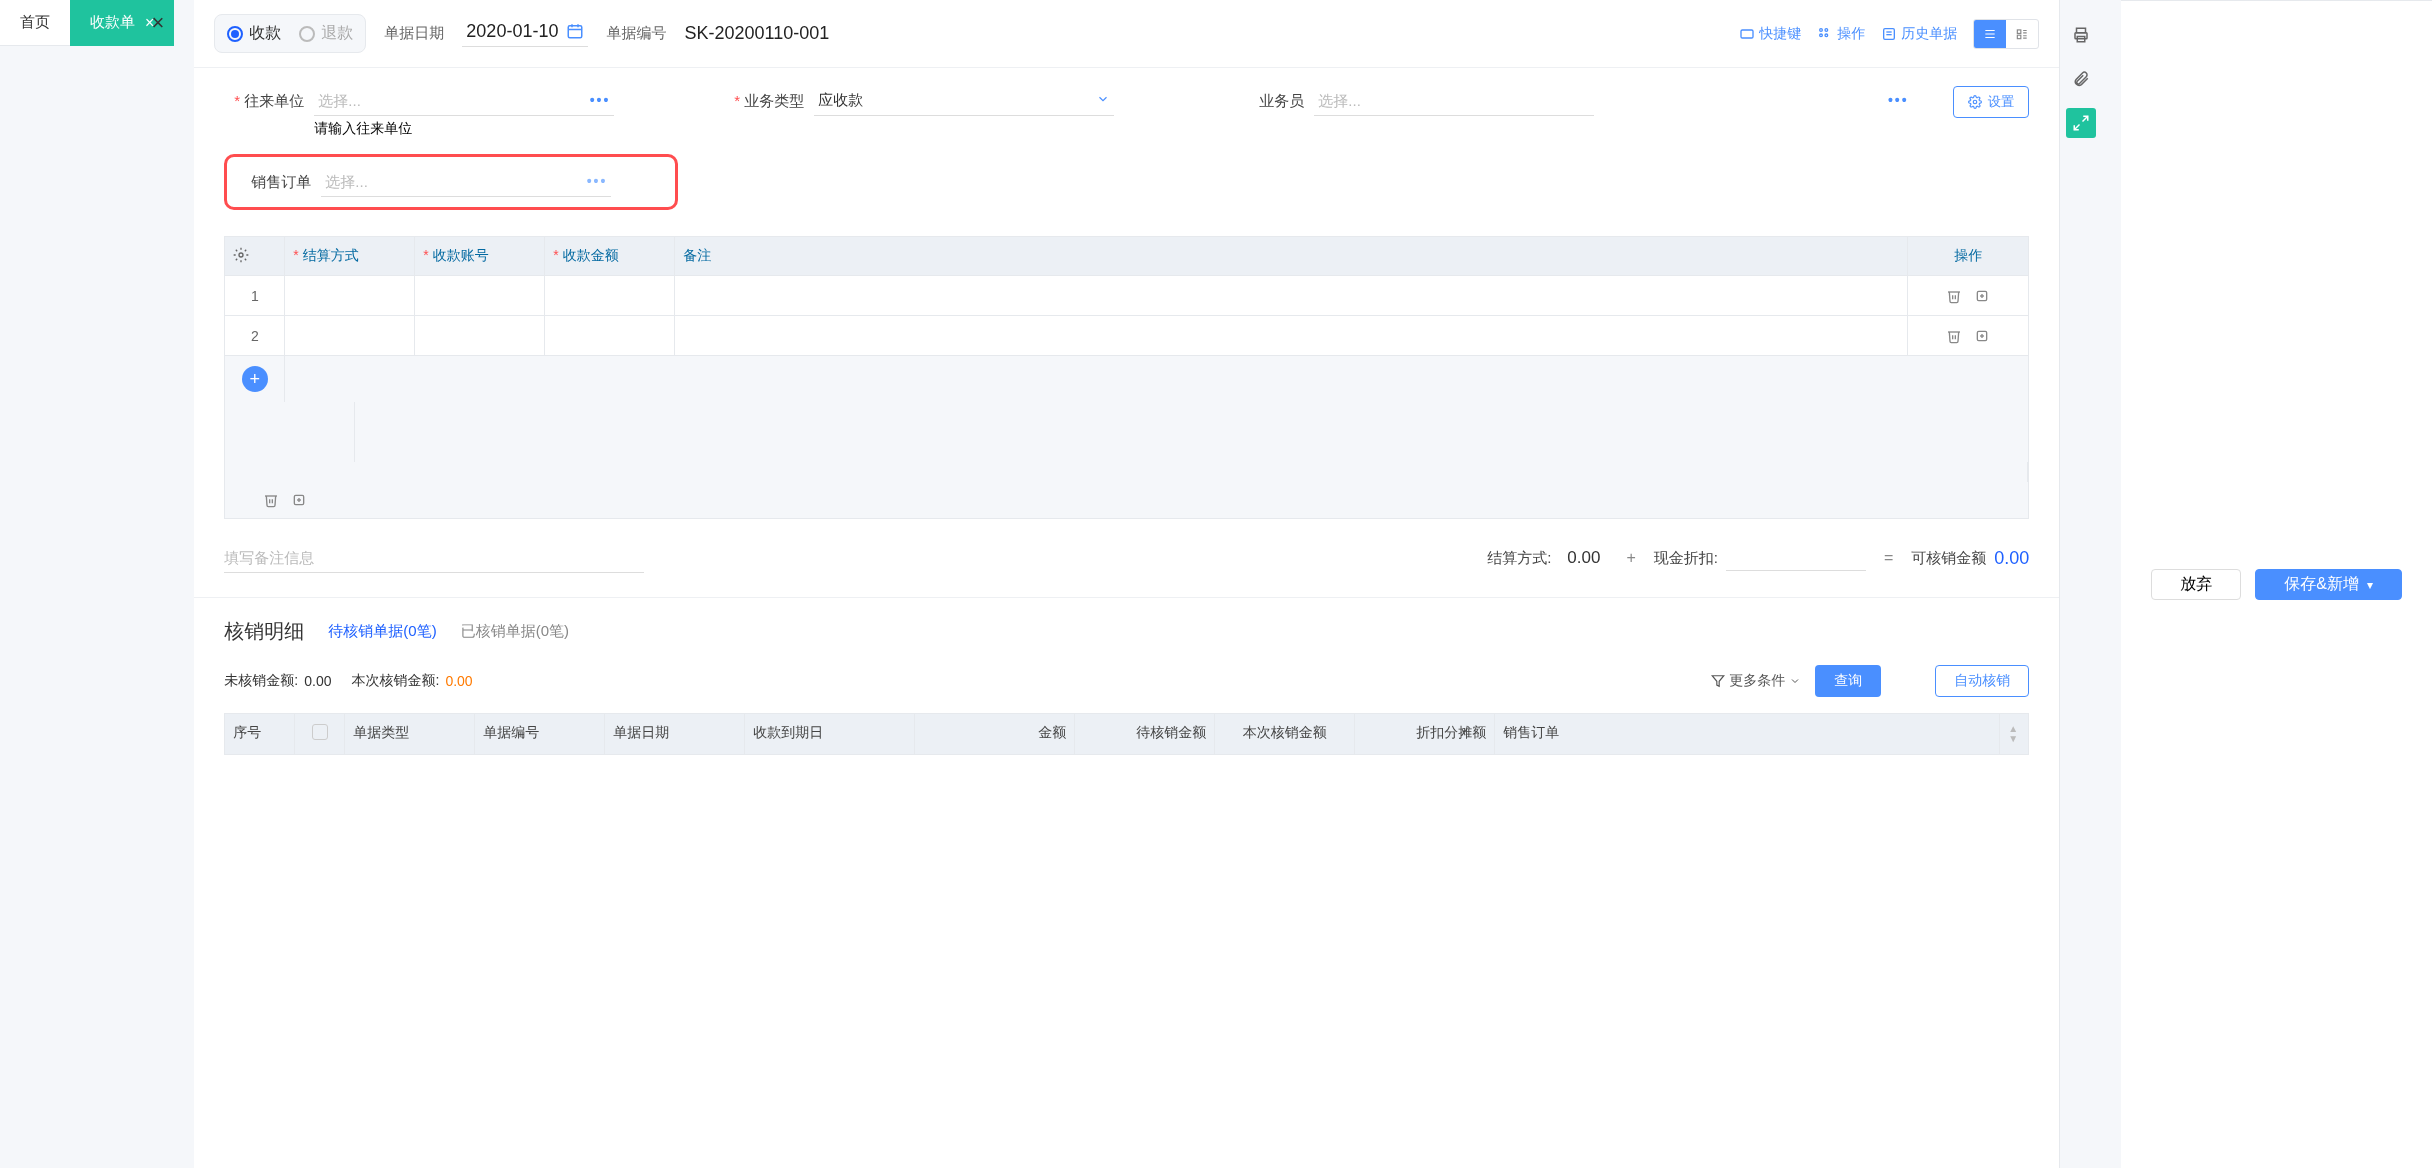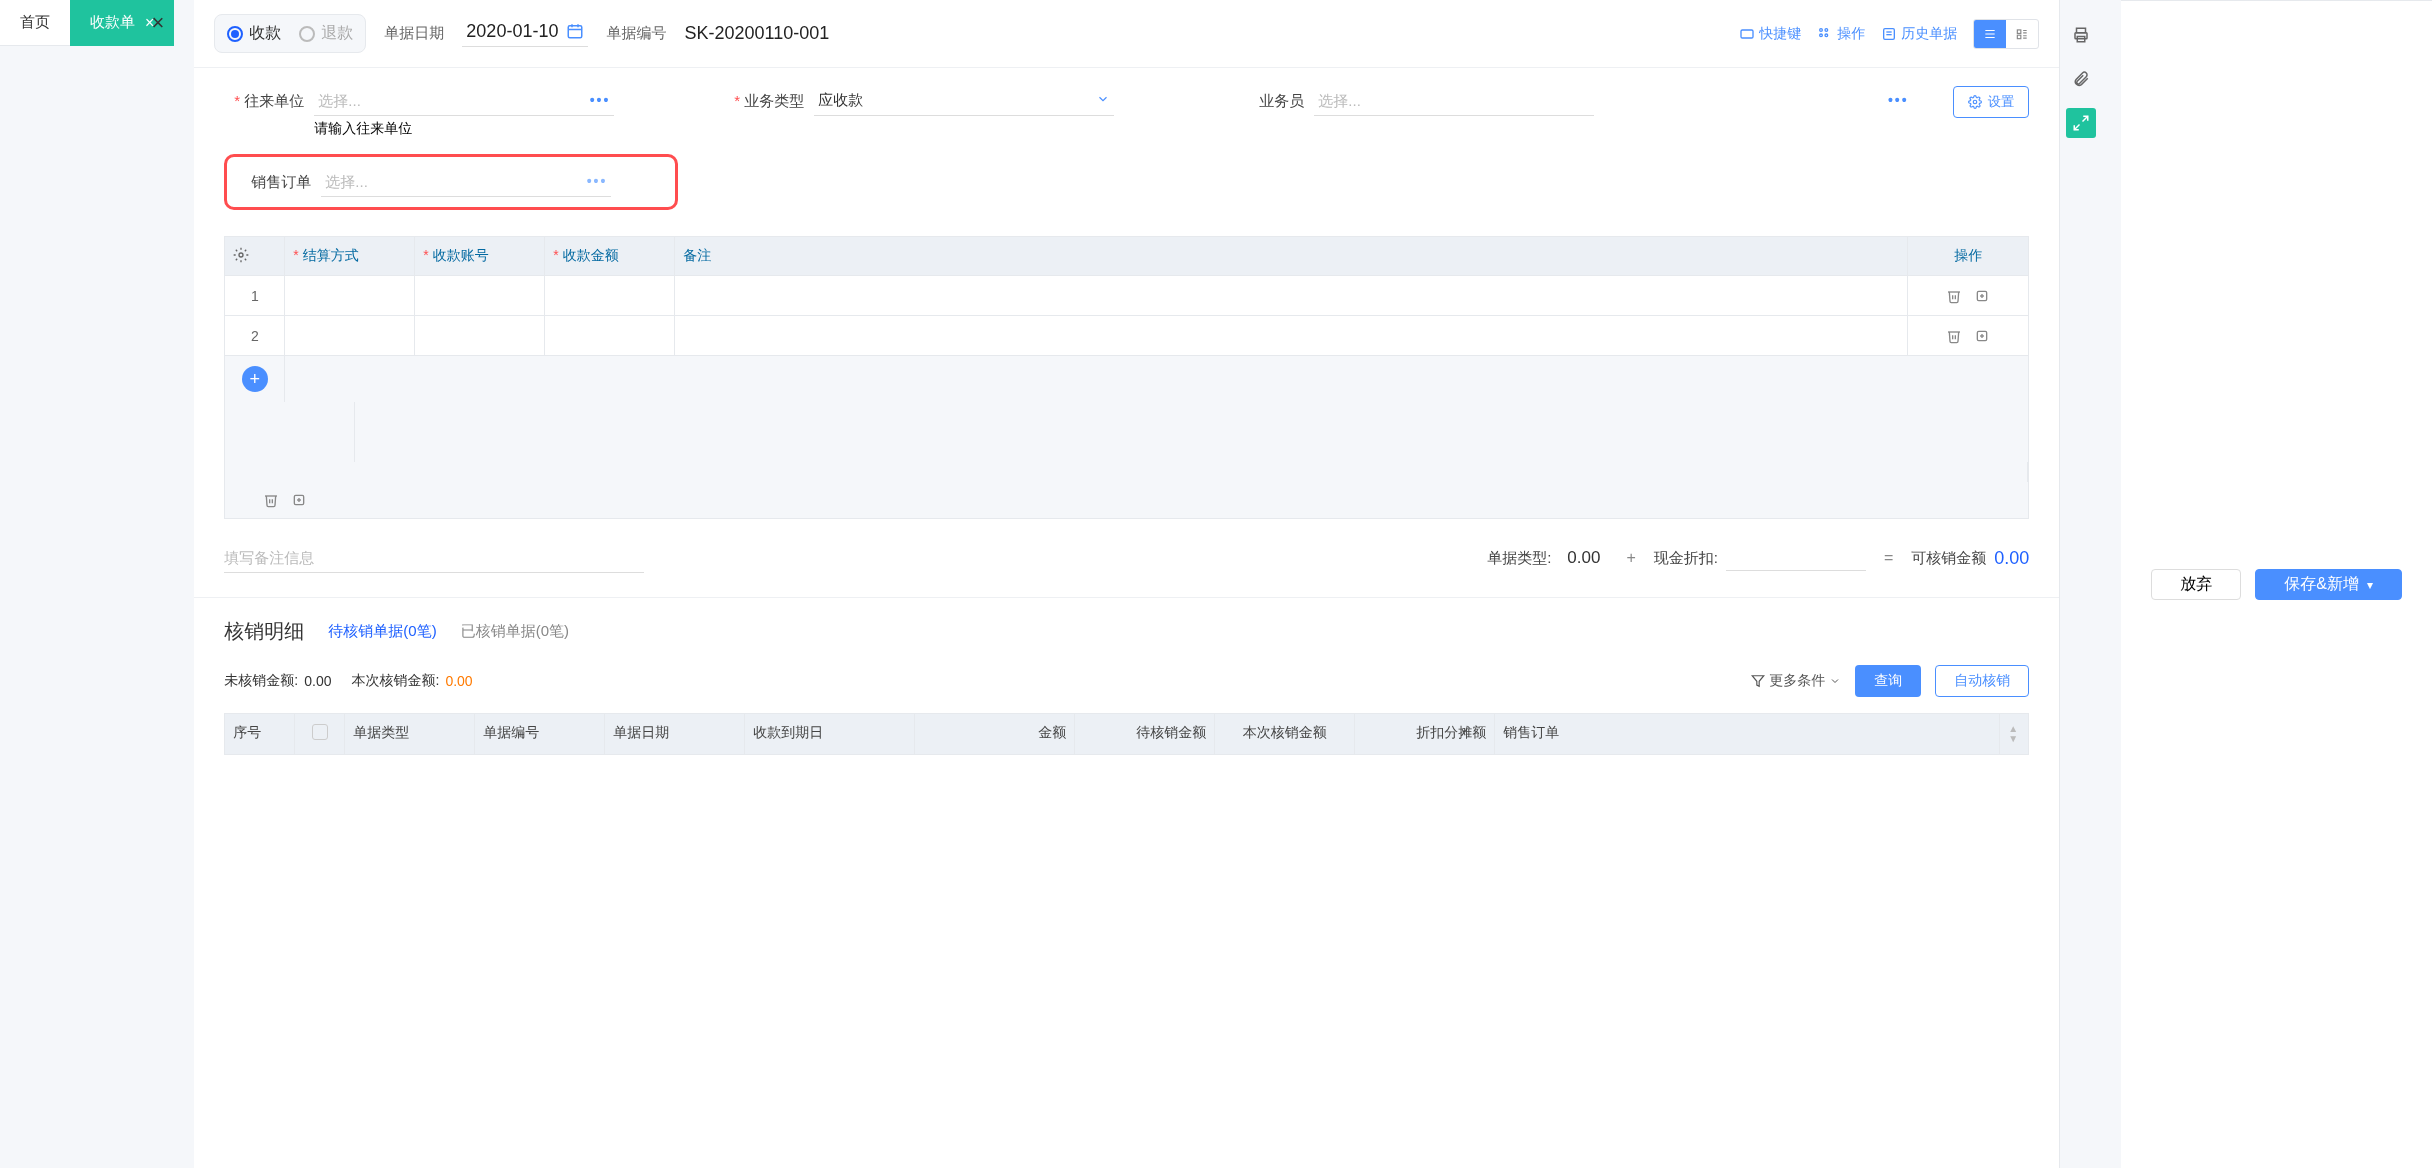--- a/index.html
+++ b/index.html
@@ -196,21 +196,21 @@
     .wo-title { font-size:20px; color:#333;}
     .wo-tab { font-size:15px; cursor:pointer;}
     .wo-tab.active { color:#1e60ff;}
     .wo-tab.inactive { color:#888;}
     .wo-bar { display:flex; align-items:center; gap:20px; margin-bottom:16px;}
     .orange-num { color:#ff7a00;}
     .wo-bar-right { margin-left:auto; display:flex; align-items:center; gap:14px;}
     .more-cond { display:flex; align-items:center; gap:4px; color:#555; cursor:pointer;}
     .btn { padding:6px 18px; border-radius:4px; font-size:14px; cursor:pointer; border:1px solid transparent;}
     .btn.primary { background:#4a8fff; color:#fff;}
-    .btn.outline { background:#fff; color:#4a8fff; border-color:#4a8fff;}
+    .btn.outline { background:#fff; color:#4a8fff; border-color:#4a8fff;margin-left:40px;}
     
     .wo-table { border:1px solid #e6e9ed; }
     .wo-thead { display:flex; background:#ecf0f5; }
     .wo-th { padding:10px 8px; border-right:1px solid #e6e9ed; color:#444; font-size:14px;}
     .wo-th:last-child { border-right:none;}
     .wth1{width:70px;} .wth-chk{width:50px;text-align:center;} .wth2{width:130px;}
     .wth3{width:130px;} .wth4{width:140px;} .wth5{width:170px;}
     .wth6{width:160px;text-align:right;} .wth7{width:140px;text-align:right;} .wth8{width:140px;text-align:center;}
     .wth9{width:140px;text-align:right;} .wth10{flex:1;}
     .wth-scroll{width:28px;}
@@ -461,21 +461,21 @@
                   </span>
             </div>
               </div>
           </div>
         </div>
       </div>
 
       <div class="summary-row">
         <input class="remark-input" placeholder="填写备注信息" style="">
         <div class="summary-spacer"></div>
-        <span class="sum-lbl">单据类型:</span>
+        <span class="sum-lbl">结算方式:</span>
         <span class="sum-val">0.00</span>
         <span class="op-sign">+</span>
         <span class="sum-lbl">现金折扣:</span>
         <input class="disc-input" style="">
         <span class="op-sign">=</span>
         <span class="sum-lbl">可核销金额</span>
         <span class="blue-num">0.00</span>
       </div>
 
       <div class="writeoff">

